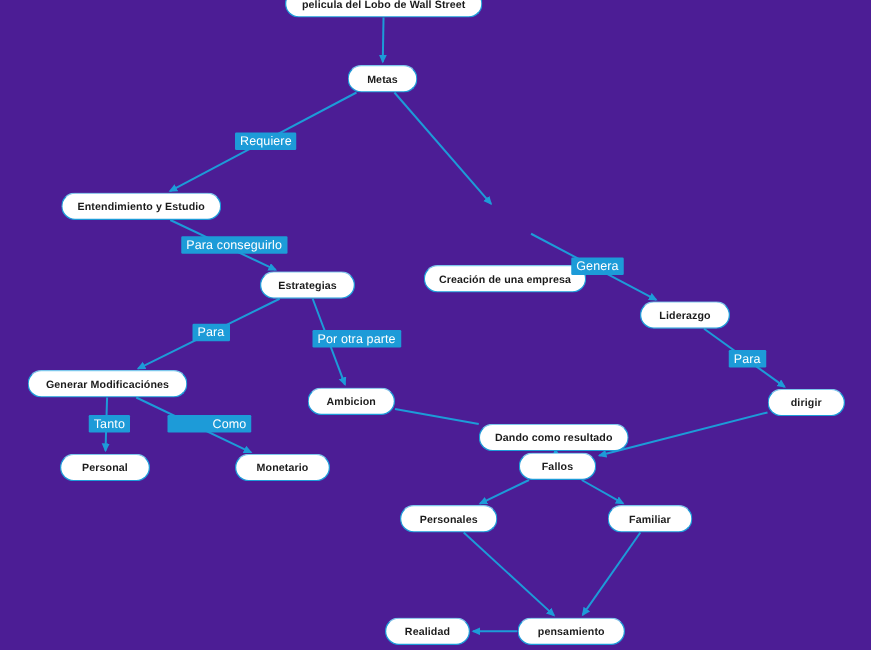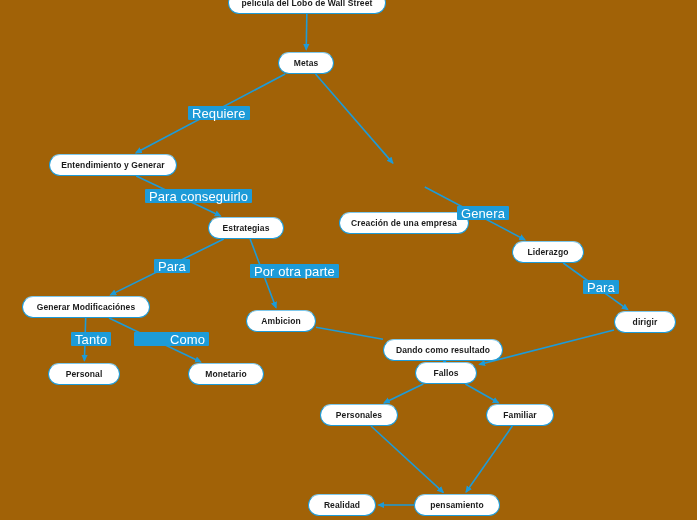--- a/index.html
+++ b/index.html
@@ -7,21 +7,21 @@
     padding: 0;
     background: #ffffff;
   }
   body {
     font-family: "Liberation Sans", sans-serif;
   }
   #canvas {
     position: relative;
     width: 697px;
     height: 520px;
-    background: #a16207;
+    background: #4c1d95;
     overflow: hidden;
   }
   #edge-layer {
     position: absolute;
     left: 0;
     top: 0;
     width: 697px;
     height: 520px;
   }
   .node {
@@ -40,21 +40,21 @@
     justify-content: center;
     text-align: center;
     white-space: nowrap;
     z-index: 3;
   }
   .link-label {
     position: absolute;
     box-sizing: border-box;
     background: #1d9bd8;
     color: #ffffff;
-    font-size: 13px;
+    font-size: 10px;
     font-weight: normal;
     letter-spacing: 0.1px;
     display: flex;
     align-items: center;
     justify-content: center;
     text-align: center;
     white-space: nowrap;
     padding: 0 4px;
     border-radius: 1px;
     z-index: 4;
@@ -88,21 +88,21 @@
         <line x1="423.2142857142857" y1="384" x2="384.0370933766257" y2="402.9131273354221" stroke="#1d9bd8" stroke-width="1.6" marker-end="url(#arrowhead)"></line>
         <line x1="465.3809523809524" y1="384" x2="498.4448328309571" y2="402.76598620135405" stroke="#1d9bd8" stroke-width="1.6" marker-end="url(#arrowhead)"></line>
         <line x1="370.97777777777776" y1="426" x2="443.1808975011524" y2="492.3089875010583" stroke="#1d9bd8" stroke-width="1.6" marker-end="url(#arrowhead)"></line>
         <line x1="512.3" y1="426" x2="466.13365586090833" y2="491.9519201987024" stroke="#1d9bd8" stroke-width="1.6" marker-end="url(#arrowhead)"></line>
         <line x1="414" y1="505" x2="378.5" y2="505" stroke="#1d9bd8" stroke-width="1.6" marker-end="url(#arrowhead)"></line>
       </g>
   </svg>
   <div id="node-group">
       <div class="node" style="left: 228px; top: -8px; width: 158px; height: 22px;">pelicula del Lobo de Wall Street</div>
       <div class="node" style="left: 278px; top: 52px; width: 56px; height: 22px; text-align: center;">Metas</div>
-      <div class="node" style="left: 49px; top: 154px; width: 128px; height: 22px;">Entendimiento y Generar</div>
+      <div class="node" style="left: 49px; top: 154px; width: 128px; height: 22px;">Entendimiento y Estudio</div>
       <div class="node" style="left: 339px; top: 165px; width: 130px; height: 22px; margin-top: 47px;">Creación de una empresa</div>
       <div class="node" style="left: 208px; top: 217px; width: 76px; height: 22px;">Estrategias</div>
       <div class="node" style="left: 512px; top: 241px; width: 72px; height: 22px;">Liderazgo</div>
       <div class="node" style="left: 22px; top: 296px; width: 128px; height: 22px;">Generar Modificaciónes</div>
       <div class="node" style="left: 246px; top: 310px; width: 70px; height: 22px;">Ambicion</div>
       <div class="node" style="left: 614px; top: 311px; width: 62px; height: 22px;">dirigir</div>
       <div class="node" style="left: 383px; top: 339px; width: 120px; height: 22px;">Dando como resultado</div>
       <div class="node" style="left: 48px; top: 363px; width: 72px; height: 22px;">Personal</div>
       <div class="node" style="left: 188px; top: 363px; width: 76px; height: 22px;">Monetario</div>
       <div class="node" style="left: 415px; top: 362px; width: 62px; height: 22px;">Fallos</div>

